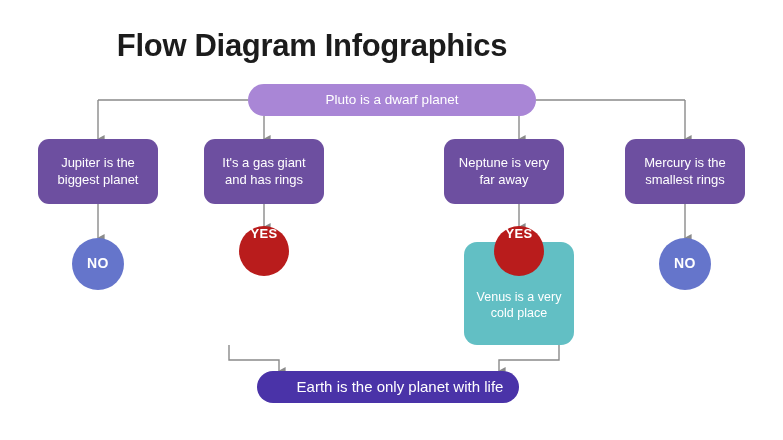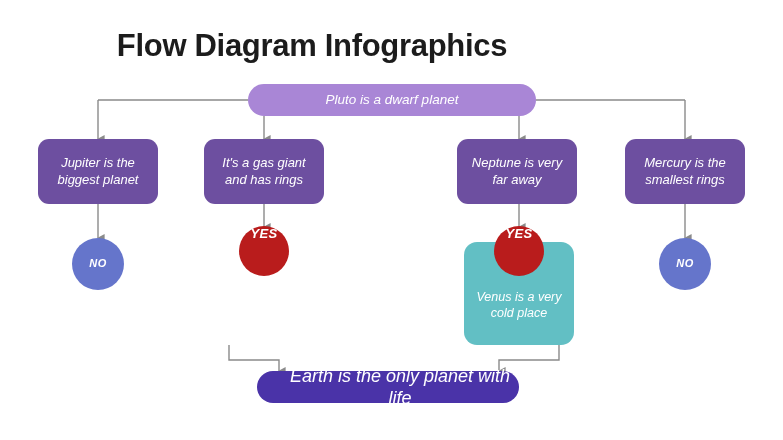--- a/index.html
+++ b/index.html
@@ -44,21 +44,20 @@
     height: 440px;
     pointer-events: none;
   }
 
   
   .node-text {
     color: #ffffff;
     text-align: center;
     line-height: 1.25;
     font-family: "Liberation Sans", sans-serif;
-    font-style: italic;
   }
 
   
   .top-pill {
     position: absolute;
     left: 248px;
     top: 84px;
     width: 288px;
     height: 32px;
     border-radius: 16px;
@@ -77,37 +76,37 @@
     height: 65px;
     border-radius: 11px;
     background: #6d4fa0;
     display: flex;
     align-items: center;
     justify-content: center;
   }
   .branch-box .node-text { font-size: 13px; padding: 0 8px; }
   .bb-0 { left: 38px; }
   .bb-1 { left: 204px; }
-  .bb-2 { left: 457px; }
+  .bb-2 { left: 444px; }
   .bb-3 { left: 625px; }
 
   
   .no-circle {
     position: absolute;
     top: 238px;
     width: 52px;
     height: 52px;
     border-radius: 50%;
     background: #6575cb;
     display: flex;
     align-items: center;
     justify-content: center;
   }
   .no-circle .node-text {
-    font-size: 11px;
+    font-size: 14px;
     font-weight: bold;
     letter-spacing: 0.4px;
   }
   .no-0 { left: 72px; }
   .no-1 { left: 659px; }
 
   
   .teal-group {
     position: absolute;
     top: 225px;
@@ -158,21 +157,21 @@
     left: 257px;
     top: 371px;
     width: 262px;
     height: 32px;
     border-radius: 16px;
     background: #4a33a8;
     display: flex;
     align-items: center;
     justify-content: center;
   }
-  .bottom-pill .node-text { font-size: 18px; margin-left: 24px; }
+  .bottom-pill .node-text { font-size: 15px; margin-left: 24px; }
 </style>
 </head>
 <body>
 
 <div id="stage">
 
   <div class="title">Flow Diagram Infographics</div>
 
   <svg id="wires" viewBox="0 0 783 440" width="783" height="440">
     <defs>

